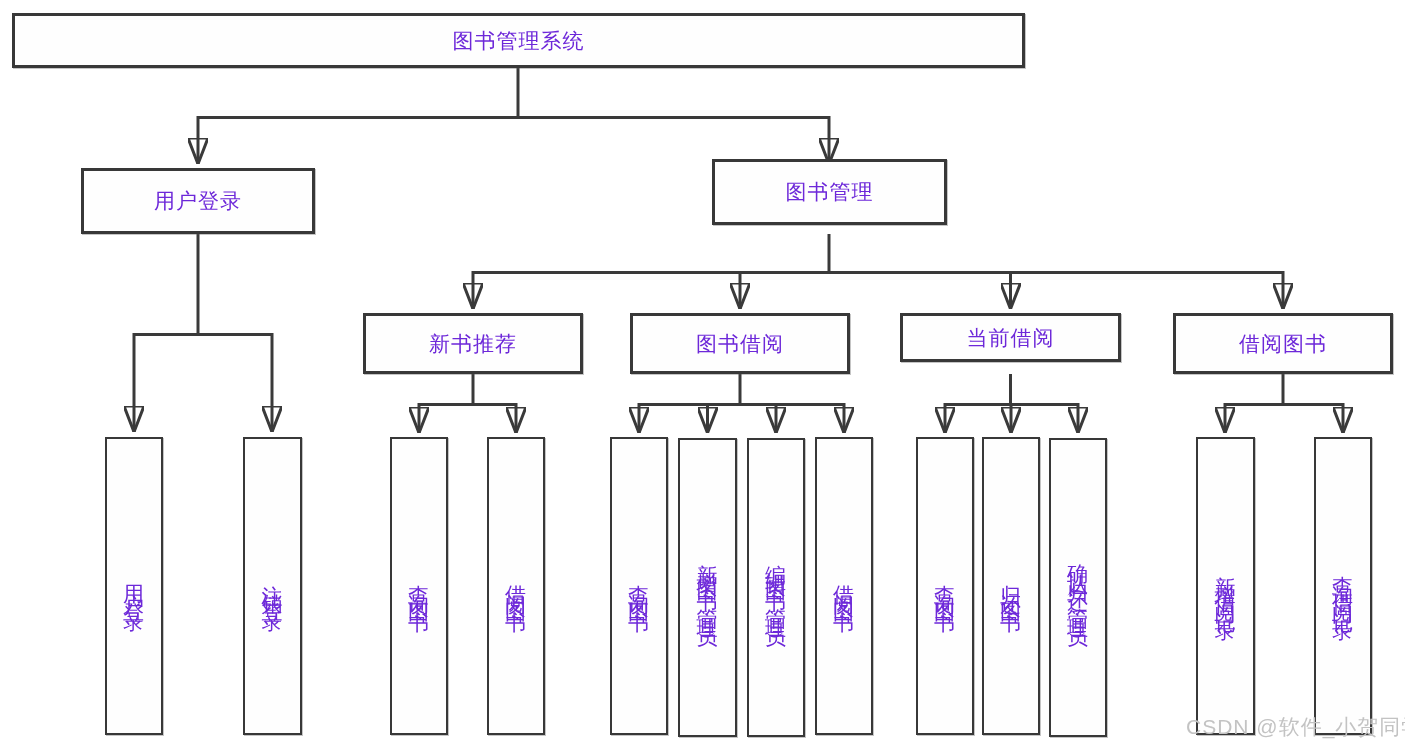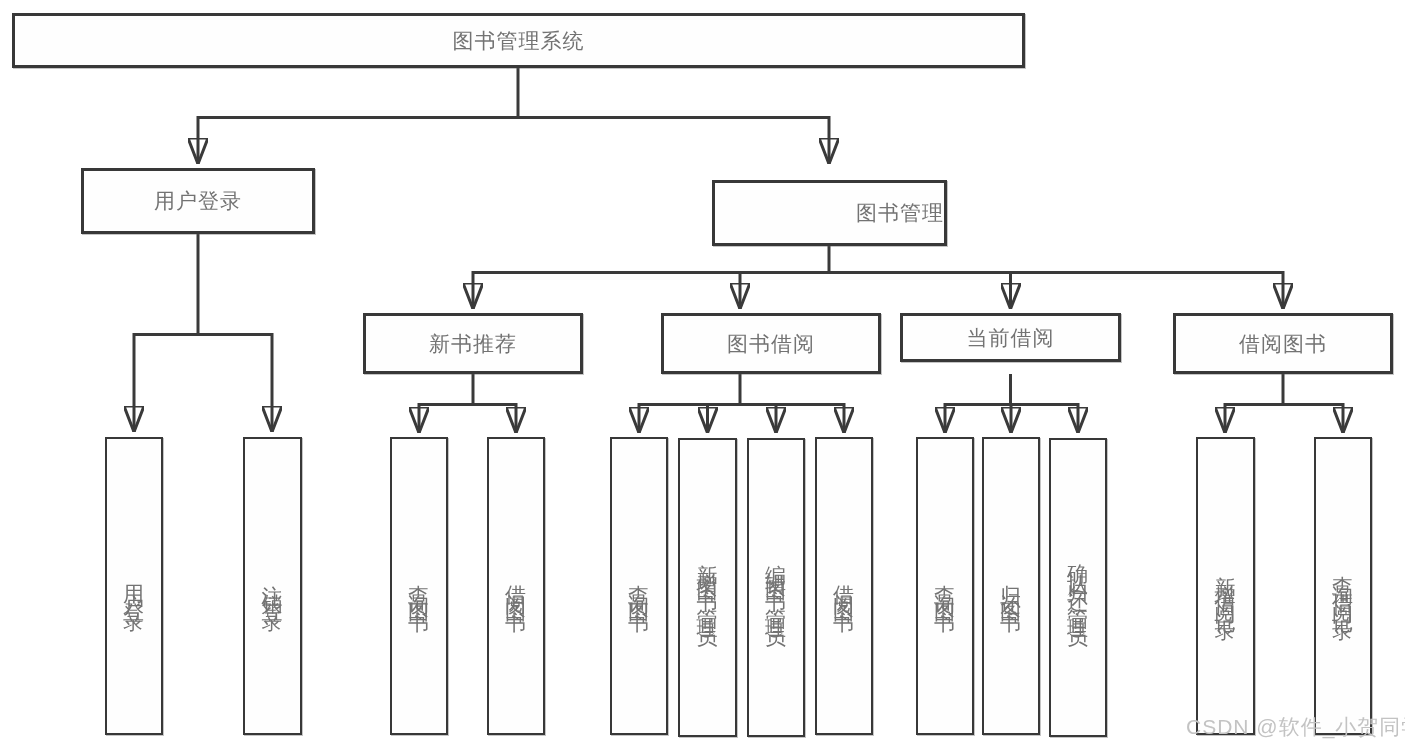--- a/index.html
+++ b/index.html
@@ -11,21 +11,21 @@
     overflow:hidden;
   }
   svg.connectors{position:absolute;left:0;top:0;width:1405px;height:747px;}
   svg.connectors path{stroke:#3a3a3a;stroke-width:3;fill:none;}
   .node{
     position:absolute;
     box-sizing:border-box;
     background:#fefefe;
     border:3px solid #383838;
     display:flex;align-items:center;justify-content:center;
-    color:#737373;
+    color:#6d28d9;
     font-size:21px;
     letter-spacing:1px;
     box-shadow:1px 1px 0 rgba(90,90,90,0.35);
   }
   .leaf{
     border-width:2.5px;
   }
   .leaf span{
     writing-mode:vertical-rl;
     text-orientation:mixed;
@@ -97,28 +97,28 @@
     <path d="M1343 406 V433" marker-end="url(#arrow)"></path>
   </svg>
 
   <div class="node" style="left:12px;top:13px;width:1013px;height:55px;">
     <span>图书管理系统</span>
   </div>
 
   <div class="node" style="left:81px;top:168px;width:234px;height:66px;">
     <span>用户登录</span>
   </div>
-  <div class="node" style="left:712px;top:180px;width:235px;height:66px;justify-content:flex-end;">
+  <div class="node" style="left:712px;top:159px;width:235px;height:66px;">
     <span>图书管理</span>
   </div>
 
   <div class="node" style="left:363px;top:313px;width:220px;height:61px;">
     <span>新书推荐</span>
   </div>
-  <div class="node" style="left:630px;top:313px;width:220px;height:61px;margin-left:31px;">
+  <div class="node" style="left:630px;top:313px;width:220px;height:61px;">
     <span>图书借阅</span>
   </div>
   <div class="node" style="left:900px;top:313px;width:221px;height:49px;">
     <span>当前借阅</span>
   </div>
   <div class="node" style="left:1173px;top:313px;width:220px;height:61px;">
     <span>借阅图书</span>
   </div>
 
   <div class="node leaf" style="left:105px;top:437px;width:58px;height:298px;">

